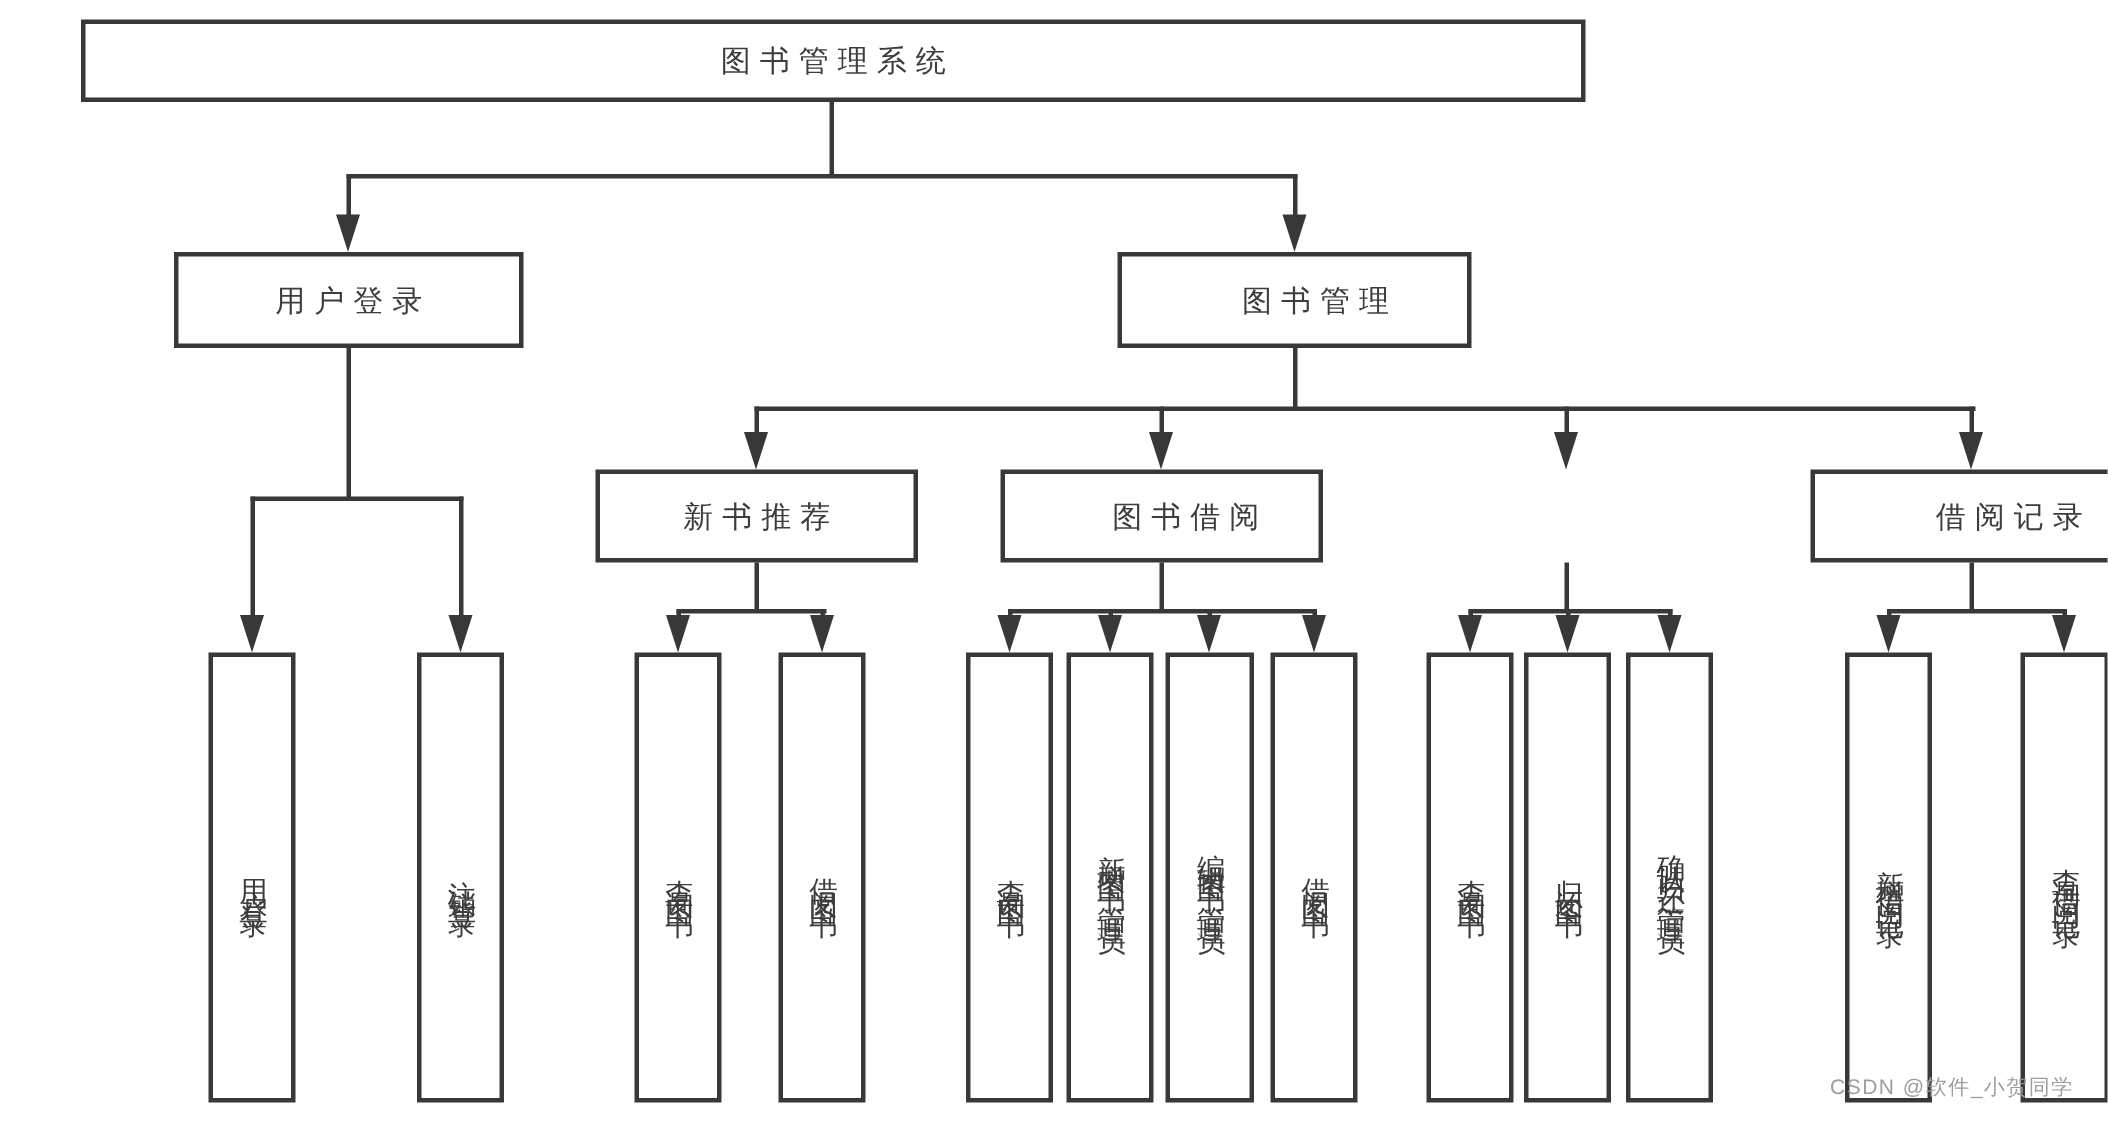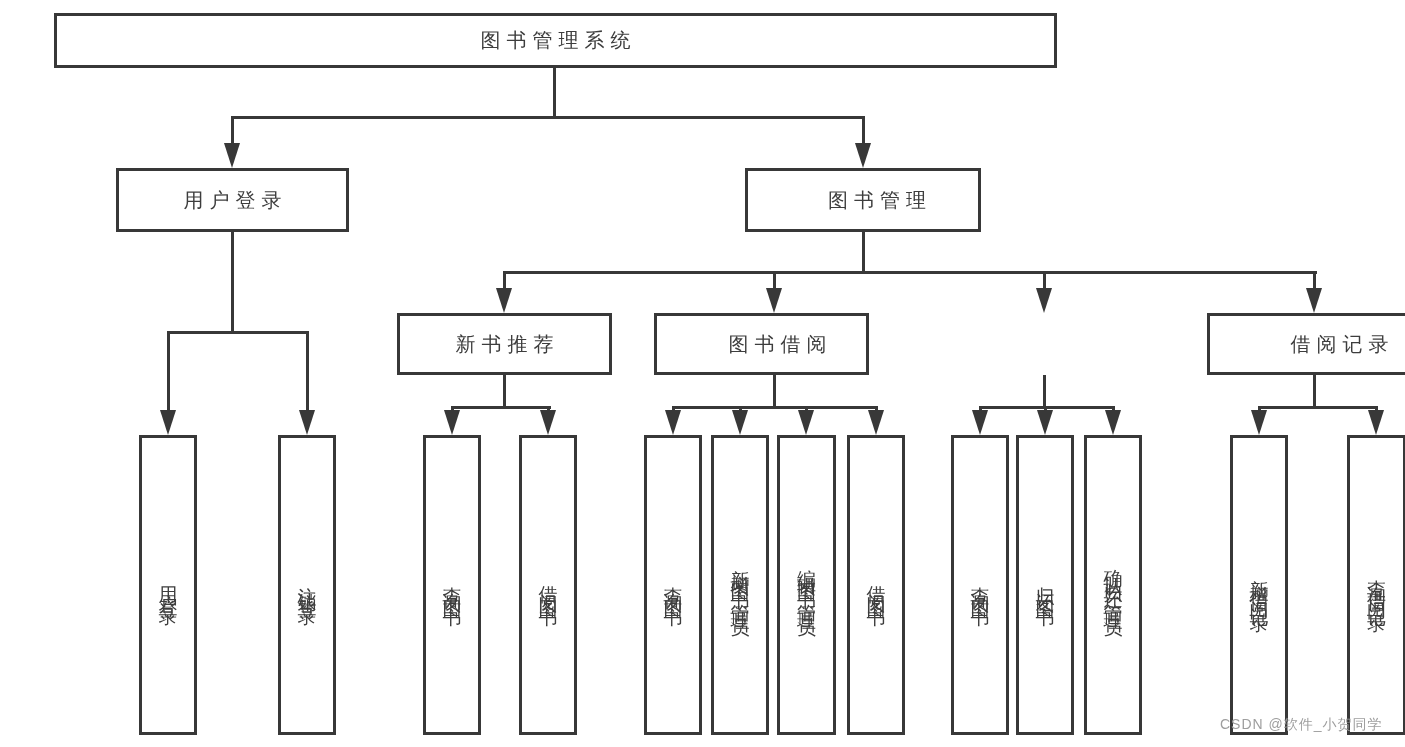--- a/index.html
+++ b/index.html
@@ -62,21 +62,21 @@
   <div class="vline" style="left:469px;top:271px;height:20px;"></div>
   <div class="arrow" style="left:462px;top:288px;"></div>
   <div class="vline" style="left:739px;top:271px;height:20px;"></div>
   <div class="arrow" style="left:732px;top:288px;"></div>
   <div class="vline" style="left:1009px;top:271px;height:20px;"></div>
   <div class="arrow" style="left:1002px;top:288px;"></div>
   <div class="vline" style="left:1279px;top:271px;height:20px;"></div>
   <div class="arrow" style="left:1272px;top:288px;"></div>
 
   <div class="box" style="left:363px;top:313px;width:215px;height:62px;text-align:right;">新书推荐</div>
-  <div class="box" style="left:620px;top:313px;width:215px;height:62px;padding-left:32px;">图书借阅</div>
+  <div class="box" style="left:633px;top:313px;width:215px;height:62px;padding-left:32px;">图书借阅</div>
   <div class="box" style="left:1173px;top:313px;width:217px;height:62px;padding-left:48px;">借阅记录</div>
 
   <div class="vline" style="left:469px;top:375px;height:33px;"></div>
   <div class="hline" style="left:417px;top:406px;width:100px;"></div>
   <div class="vline" style="left:417px;top:406px;height:8px;"></div>
   <div class="arrow" style="left:410px;top:410px;"></div>
   <div class="vline" style="left:513px;top:406px;height:8px;"></div>
   <div class="arrow" style="left:506px;top:410px;"></div>
 
   <div class="vline" style="left:739px;top:375px;height:33px;"></div>

